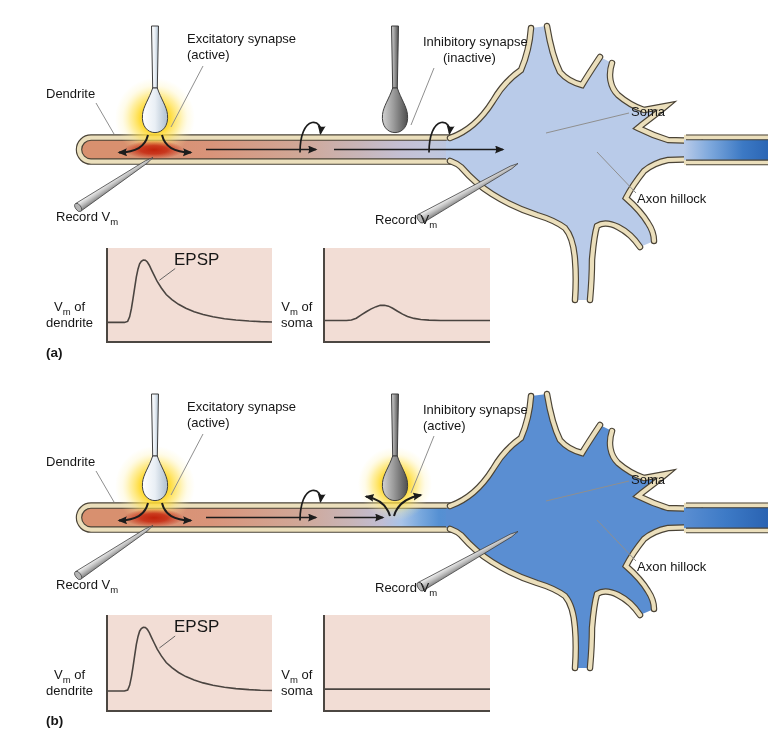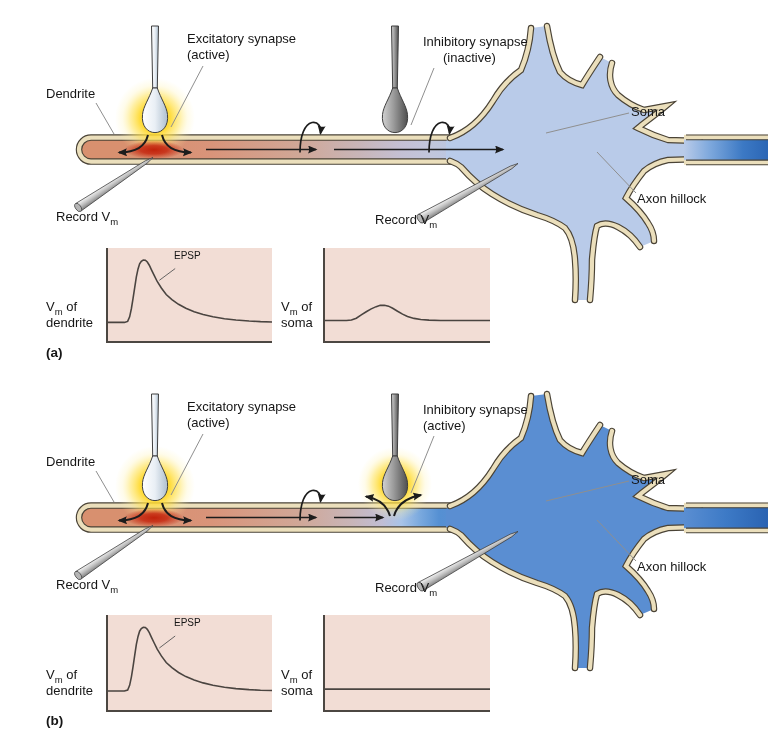--- a/index.html
+++ b/index.html
@@ -1,25 +1,25 @@
 <!DOCTYPE html>
 <html><head>
 <meta charset="utf-8">
 <style>
   html,body{margin:0;padding:0;background:#ffffff;}
   .fig{position:relative;width:768px;height:739px;background:#ffffff;
        font-family:"Liberation Sans",sans-serif;overflow:hidden;}
   .panel-svg{position:absolute;left:0;}
-  .lbl{position:absolute;font-size:13px;color:#161616;line-height:16px;white-space:nowrap;}
+  .lbl{position:absolute;font-size:13px;color:#161616;line-height:16px;white-space:nowrap;text-align:center;}
   .lbl sub{font-size:9.5px;line-height:0;}
   .letter{font-weight:700;font-size:13.5px;}
   .graph{position:absolute;background:#f2ddd5;border-left:2px solid #4c4742;
          border-bottom:2px solid #4c4742;box-sizing:border-box;}
   .graph svg{position:absolute;left:0;top:0;width:100%;height:100%;}
-  .epsp{position:absolute;left:66px;top:2px;font-size:10px;color:#161616;}
+  .epsp{position:absolute;left:66px;top:2px;font-size:17px;color:#161616;}
 </style>
 </head>
 <body>
 
 <div class="fig">
 
   <svg class="panel-svg" style="top:0" width="768" height="368" viewBox="0 0 768 368">
     <defs>
       <linearGradient id="a-tube" gradientUnits="userSpaceOnUse" x1="79" y1="0" x2="458" y2="0">
         <stop offset="0" stop-color="#d8906f"></stop>

